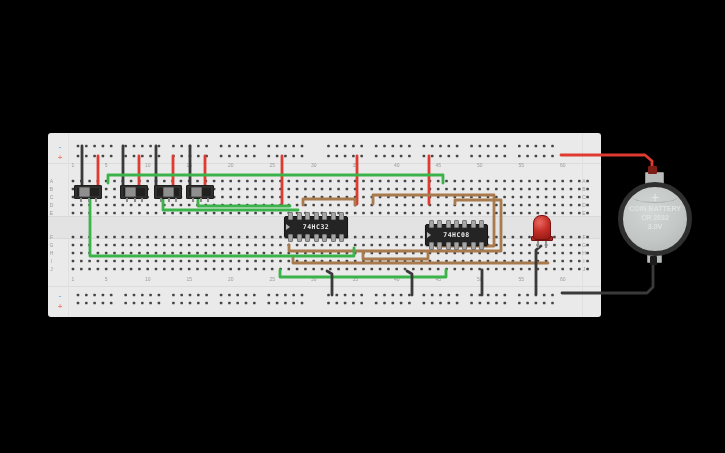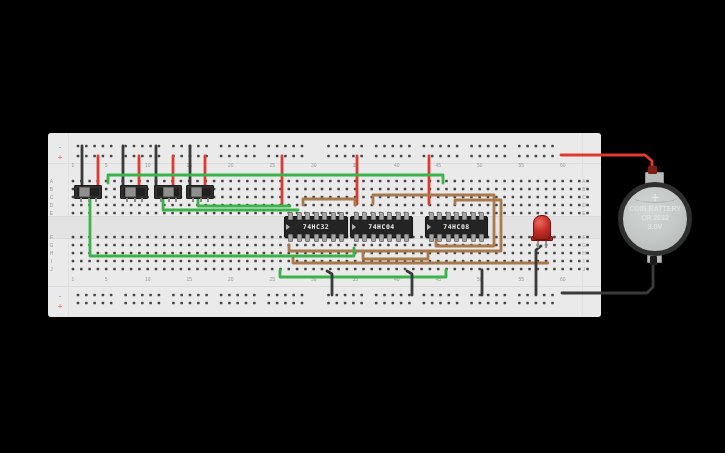--- a/index.html
+++ b/index.html
@@ -1034,39 +1034,21 @@
         <div class="pin" style="left:28.5px;bottom:-5px"></div>
         <div class="pin" style="left:37px;top:-5px"></div>
         <div class="pin" style="left:37px;bottom:-5px"></div>
         <div class="pin" style="left:45.5px;top:-5px"></div>
         <div class="pin" style="left:45.5px;bottom:-5px"></div>
         <div class="pin" style="left:54px;top:-5px"></div>
         <div class="pin" style="left:54px;bottom:-5px"></div>
         <div class="notch"></div>
         <div class="lbl">74HC32</div>
       </div>
-      <div class="ic" style="left: 350px; top: 216px; width: 61px;">
-        <div class="pin" style="left:3px;top:-5px"></div>
-        <div class="pin" style="left:3px;bottom:-5px"></div>
-        <div class="pin" style="left:11.333333333333334px;top:-5px"></div>
-        <div class="pin" style="left:11.333333333333334px;bottom:-5px"></div>
-        <div class="pin" style="left:19.666666666666668px;top:-5px"></div>
-        <div class="pin" style="left:19.666666666666668px;bottom:-5px"></div>
-        <div class="pin" style="left:28px;top:-5px"></div>
-        <div class="pin" style="left:28px;bottom:-5px"></div>
-        <div class="pin" style="left:36.333333333333336px;top:-5px"></div>
-        <div class="pin" style="left:36.333333333333336px;bottom:-5px"></div>
-        <div class="pin" style="left:44.666666666666664px;top:-5px"></div>
-        <div class="pin" style="left:44.666666666666664px;bottom:-5px"></div>
-        <div class="pin" style="left:53px;top:-5px"></div>
-        <div class="pin" style="left:53px;bottom:-5px"></div>
-        <div class="notch"></div>
-        <div class="lbl">74HC04</div>
-      </div>
-      <div class="ic" style="left: 425px; top: 216px; width: 61px;">
+      <div class="ic" style="left: 425px; top: 224px; width: 61px;">
         <div class="pin" style="left:3px;top:-5px"></div>
         <div class="pin" style="left:3px;bottom:-5px"></div>
         <div class="pin" style="left:11.333333333333334px;top:-5px"></div>
         <div class="pin" style="left:11.333333333333334px;bottom:-5px"></div>
         <div class="pin" style="left:19.666666666666668px;top:-5px"></div>
         <div class="pin" style="left:19.666666666666668px;bottom:-5px"></div>
         <div class="pin" style="left:28px;top:-5px"></div>
         <div class="pin" style="left:28px;bottom:-5px"></div>
         <div class="pin" style="left:36.333333333333336px;top:-5px"></div>
         <div class="pin" style="left:36.333333333333336px;bottom:-5px"></div>

